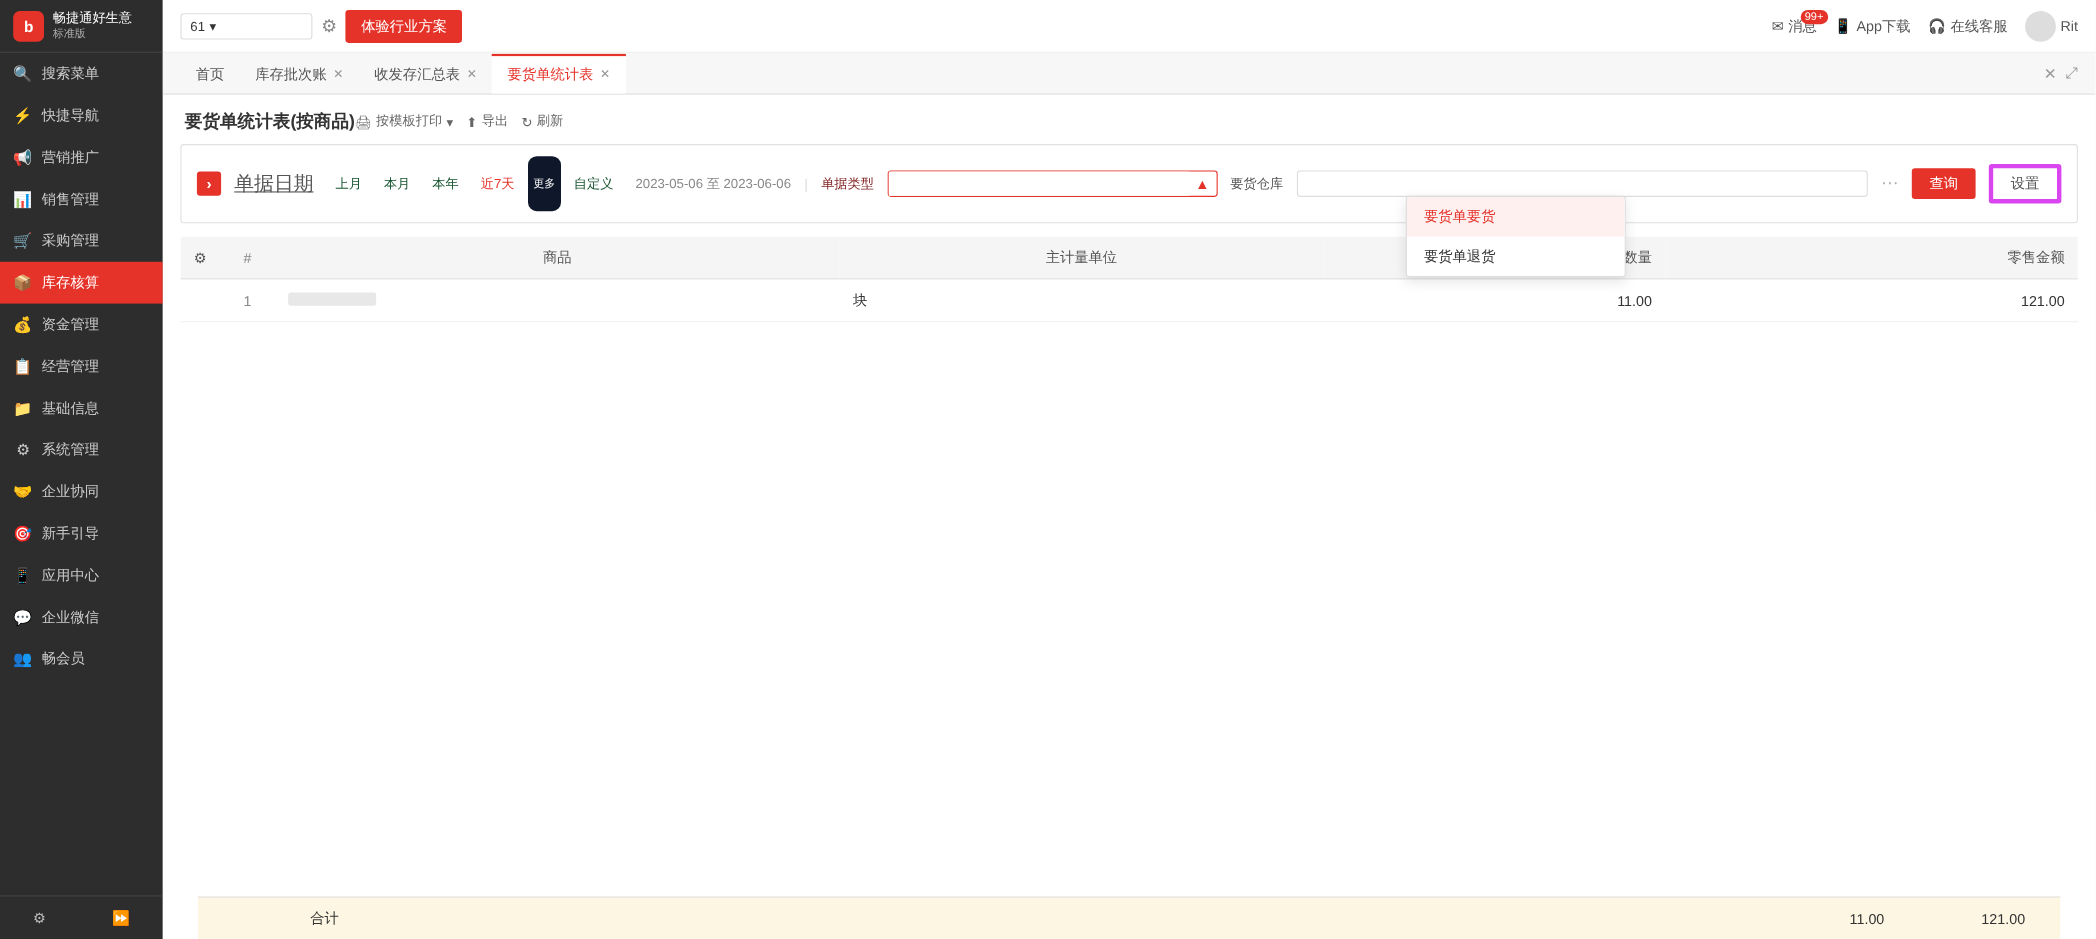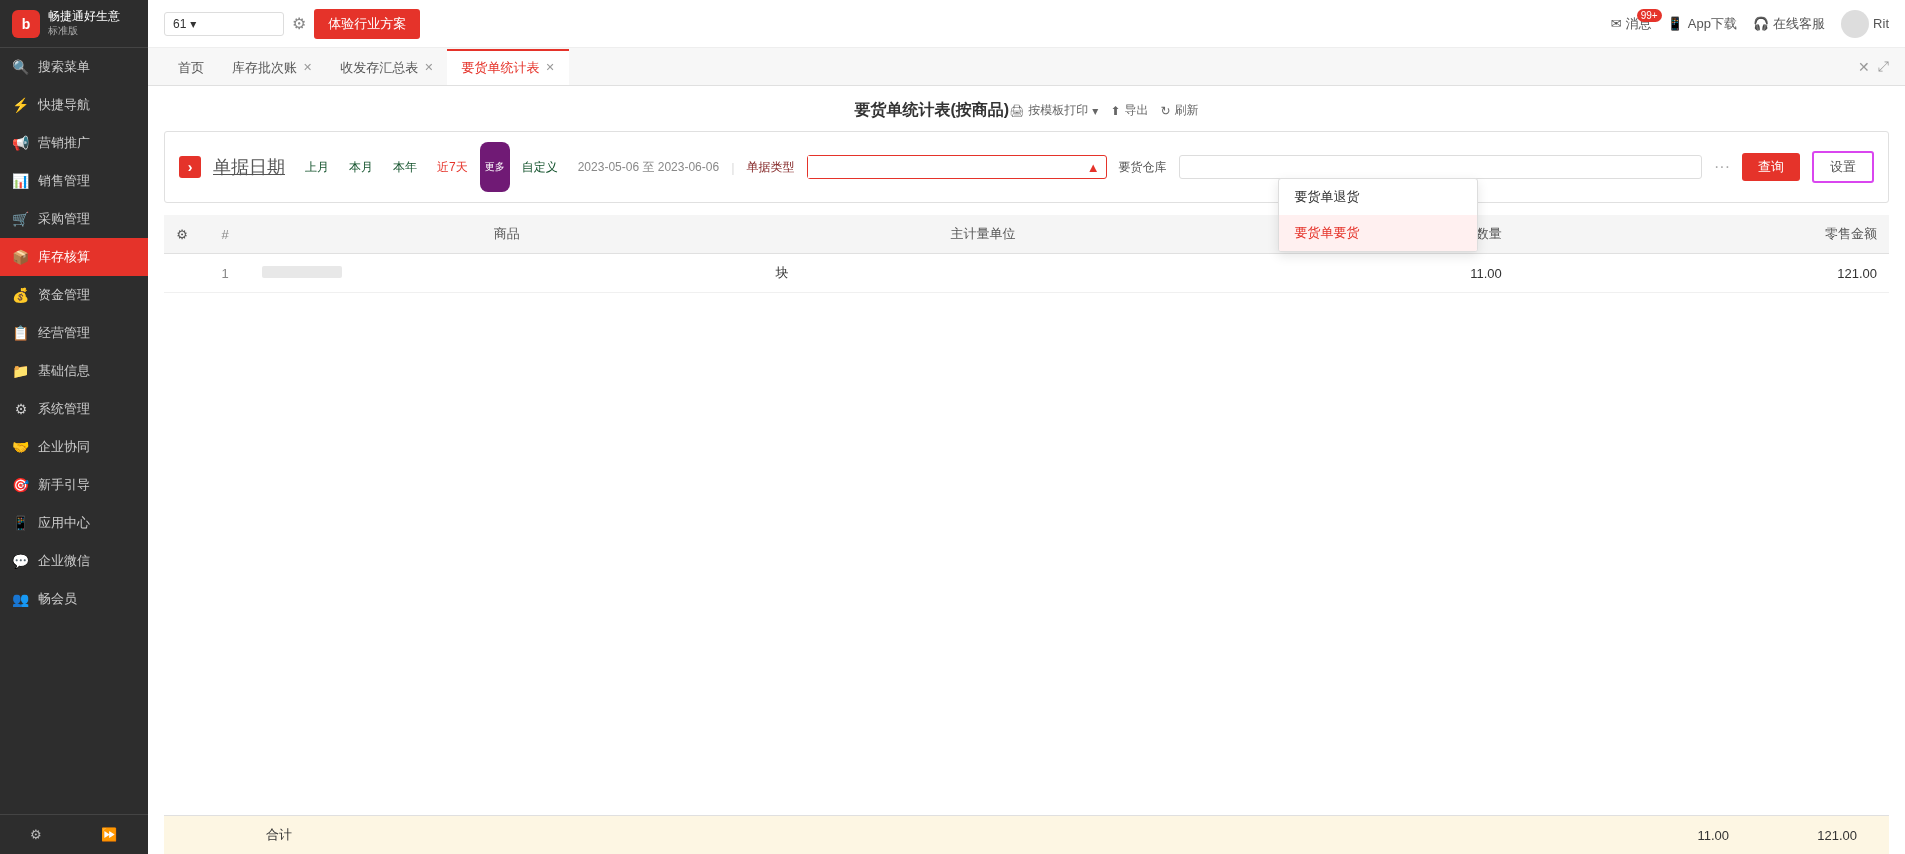--- a/index.html
+++ b/index.html
@@ -111,21 +111,21 @@
     .tab-actions { margin-left: auto; display: flex; align-items: center; gap: 8px; }
     .tab-action-btn { color: #999; font-size: 14px; cursor: pointer; }
 
     
     .page-content {
       flex: 1; overflow: auto; display: flex; flex-direction: column;
     }
 
     .page-header {
       padding: 14px 20px 10px;
-      display: flex; align-items: center; justify-content: center;
+      display: flex; align-items: center; justify-content: flex-start;
     }
     .page-title { font-size: 16px; font-weight: bold; color: #333; }
     .page-actions { display: flex; align-items: center; gap: 12px; font-size: 12px; color: #666; }
     .page-action-btn { display: flex; align-items: center; gap: 4px; cursor: pointer; }
 
     
     .filter-bar {
       background: white;
       border: 1px solid #e0e0e0;
       margin: 0 16px 12px;
@@ -140,21 +140,21 @@
       font-size: 14px; font-weight: bold;
     }
     .filter-label { color: #555; font-size: 18px; white-space: nowrap; text-decoration: underline; }
     .filter-date-btns { display: flex; align-items: center; gap: 4px; }
     .date-btn {
       padding: 2px 7px; font-size: 12px; color: #14532d; cursor: pointer;
       border: 1px solid transparent; border-radius: 2px;
     }
     .date-btn.active-date { color: #e5332a; }
     .date-badge {
-      background: #701a75; color: white; font-size: 10px; border-radius: 8px;
+      background: #0f172a; color: white; font-size: 10px; border-radius: 8px;
       padding: 18px 5px; cursor: pointer;
     }
     .filter-date-range { font-size: 12px; color: #888; }
     .filter-separator { color: #ddd; }
     .filter-type-label { font-size: 12px; color: #7f1d1d; }
     .filter-select-wrapper {
       display: flex; align-items: center; border: 1px solid #e5332a;
       border-radius: 3px; min-width: 300px; position: relative;
     }
     .filter-select-input {
@@ -166,21 +166,21 @@
     .filter-warehouse-input {
       flex: 1; min-width: 180px; border: 1px solid #ddd; border-radius: 3px;
       padding: 4px 8px; font-size: 12px; outline: none;
     }
     .filter-more-btn { color: #aaa; cursor: pointer; font-size: 16px; margin-left: auto; }
     .filter-query-btn {
       background: #e5332a; color: white; border: none; border-radius: 3px;
       padding: 5px 16px; font-size: 13px; cursor: pointer;
     }
     .filter-settings-btn {
-      background: white; color: #555; border: 2px solid #d946ef; border-radius: 3px;
+      background: white; color: #555; border: 4px solid #d946ef; border-radius: 3px;
       padding: 5px 16px; font-size: 13px; cursor: pointer;
     }
 
     
     .dropdown-menu {
       position: absolute;
       top: 100%; left: 470px;
       background: white; border: 1px solid #ddd; border-radius: 3px;
       box-shadow: 0 4px 12px rgba(0,0,0,0.1);
       min-width: 200px; z-index: 100; overflow: hidden;
@@ -204,21 +204,21 @@
     .col-num { width: 50px; text-align: center; color: #888; }
     .col-right { text-align: right; }
 
     
     .table-footer {
       background: #fdf6e3;
       border-top: 1px solid #e0e0e0;
       display: flex; align-items: center;
       padding: 10px 12px;
       font-size: 13px; color: #333;
-      margin: 0 16px;
+      margin: 0 32px;
       flex-shrink: 0;
     }
 
     .placeholder-bar { height: 12px; background: #e8e8e8; border-radius: 2px; display: inline-block; }
   </style>
 </head>
 <body>
 
 <div class="sidebar">
   <div class="sidebar-logo">
@@ -392,22 +392,22 @@
       <span class="filter-date-range">2023-05-06 至 2023-06-06</span>
 
       <span class="filter-separator">|</span>
 
       <span class="filter-type-label">单据类型</span>
       <div class="filter-select-wrapper">
         <input class="filter-select-input" value="" readonly="" style="">
         <span class="filter-select-arrow">▲</span>
 
         <div class="dropdown-menu" id="type-dropdown">
-        <div class="dropdown-item">要货单退货</div>
-            <div class="dropdown-item selected">要货单要货</div>
+        <div class="dropdown-item selected">要货单要货</div>
+            <div class="dropdown-item">要货单退货</div>
           </div>
       </div>
 
       <span class="filter-warehouse-label">要货仓库</span>
       <input class="filter-warehouse-input" style="">
       <span class="filter-more-btn">···</span>
 
       <button class="filter-query-btn">查询</button>
       <button class="filter-settings-btn">设置</button>
     </div>

